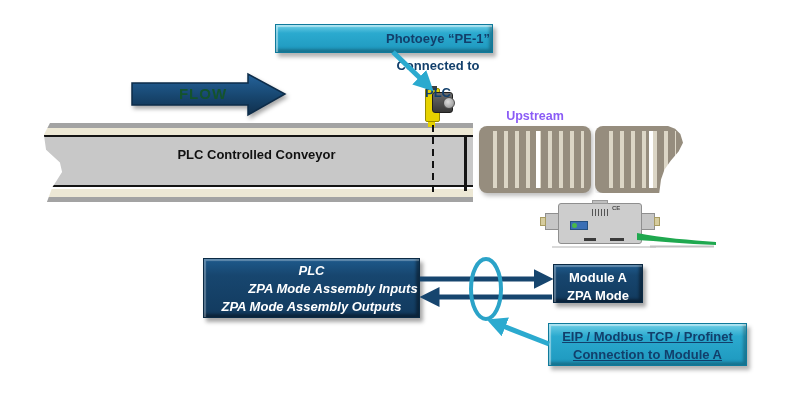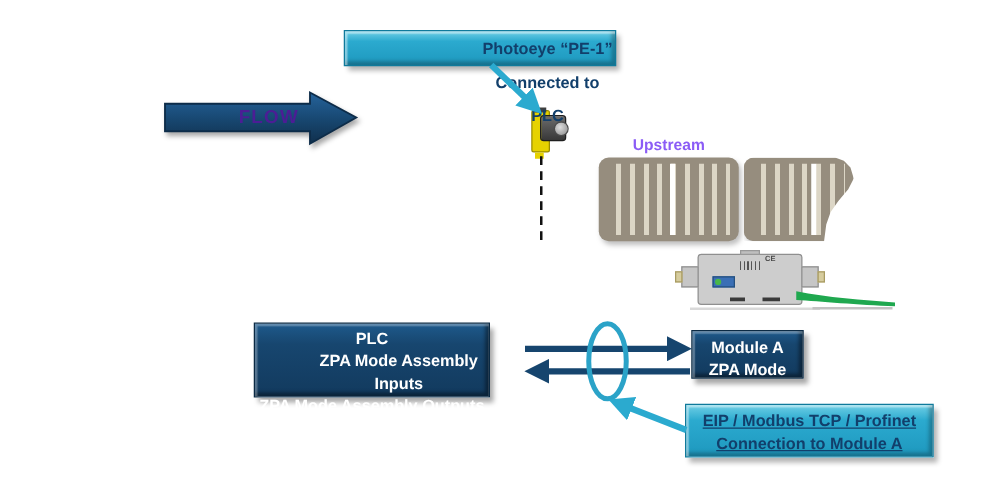--- a/index.html
+++ b/index.html
@@ -56,49 +56,58 @@
   .mod-ce{left:612px;top:205px;font-size:6px;font-weight:bold;color:#4A4A4A;}
   .mod-pins{left:592px;top:209px;width:16px;height:7px;
     background:repeating-linear-gradient(to right,#555 0 1px,transparent 1px 3px);}
   .mod-chip{left:570px;top:221px;width:18px;height:9px;background:#3A6FB5;border:1px solid #24507F;}
   .mod-chip-dot{left:572px;top:223px;width:5px;height:5px;border-radius:50%;background:#49B749;}
   .mod-mark-1{left:584px;top:238px;width:12px;height:3px;background:#3A3A3A;}
   .mod-mark-2{left:610px;top:238px;width:14px;height:3px;background:#3A3A3A;}
 
   
   .flow-svg{left:130px;top:72px;width:160px;height:48px;filter:drop-shadow(2px 3px 2px rgba(0,0,0,0.35));}
-  .flow-label{left:160px;top:85px;width:110px;text-align:center;color:#4c1d95;
+  .flow-label{left:148px;top:85px;width:110px;text-align:center;color:#14532d;
     font-size:15px;font-weight:bold;letter-spacing:1px;}
 
   
   .box3d{
     background:linear-gradient(180deg,#1E5A8C 0%,#17466F 28%,#123A5E 100%);
     border:1px solid #0B2A44;color:#FFFFFF;font-weight:bold;text-align:center;
     box-shadow:inset 2px 2px 1px rgba(255,255,255,0.30),inset -3px -3px 3px rgba(0,0,0,0.40),3px 4px 4px rgba(0,0,0,0.35);
   }
-  .plc-box{left:203px;top:258px;width:189px;height:60px;font-size:13px;line-height:18px;padding-top:3px;}
+  .plc-box{left:203px;top:258px;width:217px;height:60px;font-size:13px;line-height:18px;padding-top:3px;font-style:italic;}
   .module-a-box{left:553px;top:264px;width:90px;height:39px;font-size:13px;line-height:18px;padding-top:4px;}
 
   
   .callout{
     background:linear-gradient(180deg,#6FCFE6 0%,#2BAACF 30%,#1E98BE 100%);
     border:1px solid #0F7A9B;color:#123F6B;font-weight:bold;text-align:center;
     box-shadow:inset 2px 2px 1px rgba(255,255,255,0.45),inset -3px -3px 3px rgba(0,0,0,0.25),3px 4px 4px rgba(0,0,0,0.30);
   }
   .callout-top{left:275px;top:24px;width:218px;height:29px;font-size:13px;line-height:27px;}
   .callout-eip{left:548px;top:323px;width:199px;height:43px;font-size:13px;line-height:18px;padding-top:4px;text-decoration:underline;}
 
   
   .overlay{left:0;top:0;width:800px;height:400px;pointer-events:none;}
 </style>
 </head>
 <body>
 
 <div class="stage">
 
+  <div class="conveyor">
+    <div class="belt-top-gray"></div>
+    <div class="belt-top-beige"></div>
+    <div class="belt-body"></div>
+    <div class="belt-bot-beige"></div>
+    <div class="belt-bot-gray"></div>
+    <div class="belt-right-border"></div>
+    <div class="conveyor-label">PLC Controlled Conveyor</div>
+  </div>
 
   <div style="left:425px;top:86px;width:30px;height:41px;">
     <div class="pe-yellow" style="left:0;top:2px;"></div>
     <div class="pe-cap" style="left:3px;top:0;"></div>
     <div class="pe-head" style="left:7px;top:6px;"></div>
     <div class="pe-lens" style="left:18px;top:11px;"></div>
     <div class="pe-foot" style="left:3px;top:36px;"></div>
   </div>
 
   <div class="upstream-label">Upstream</div>

